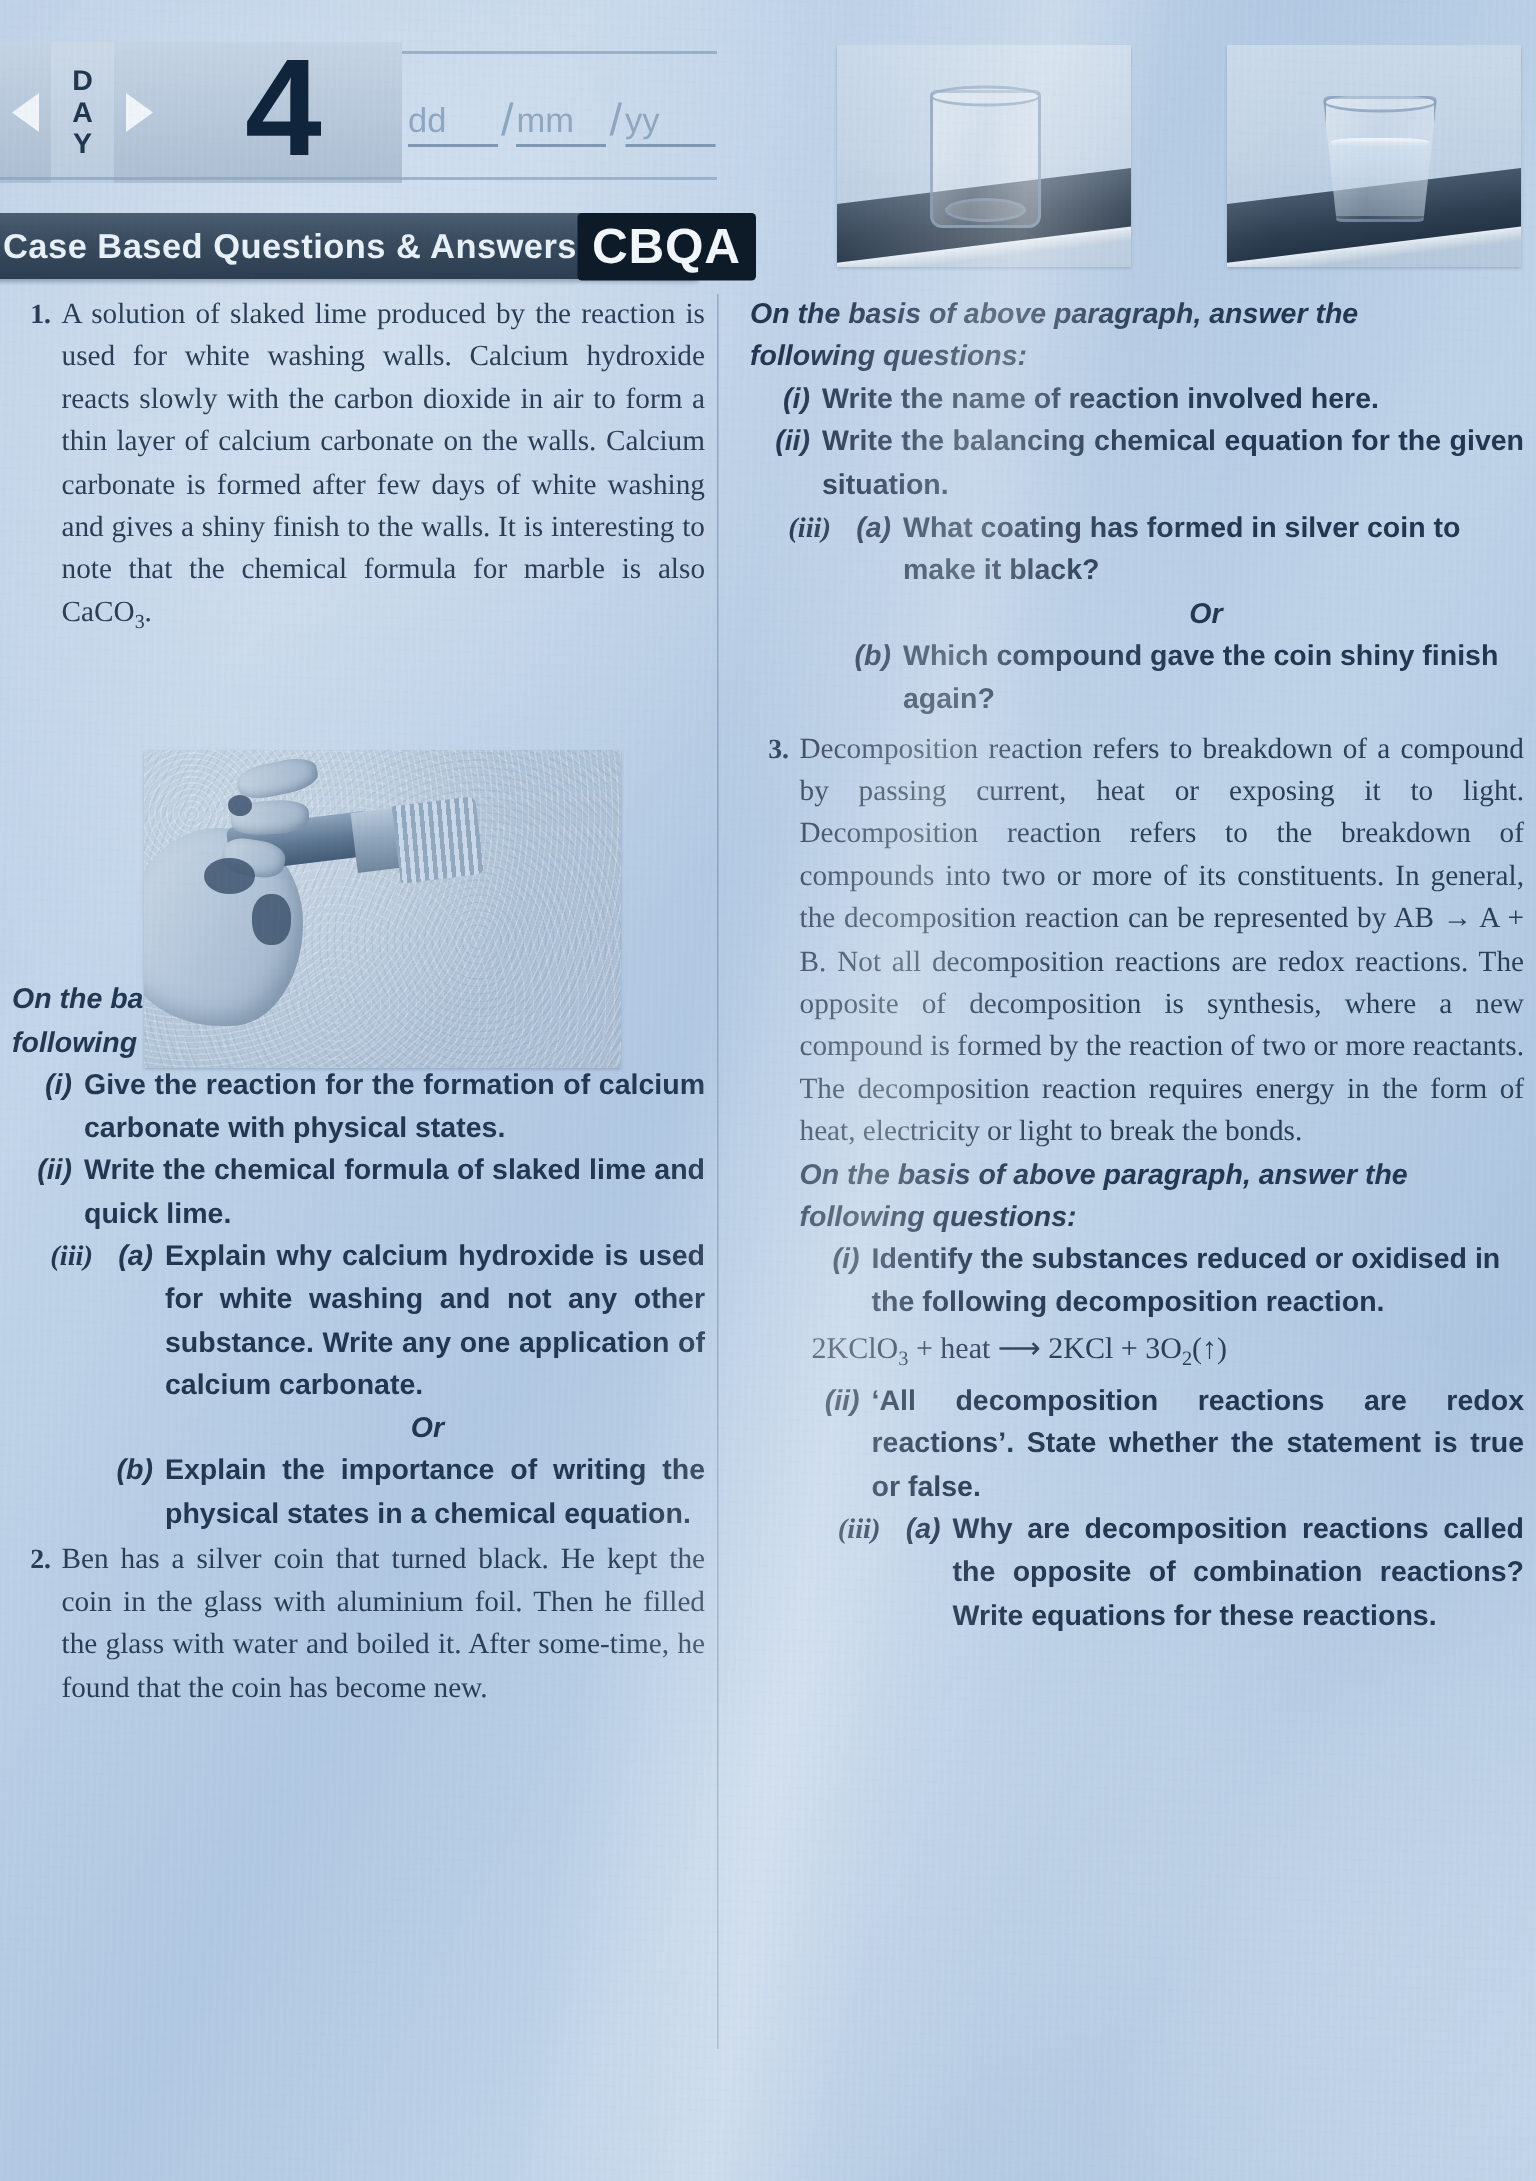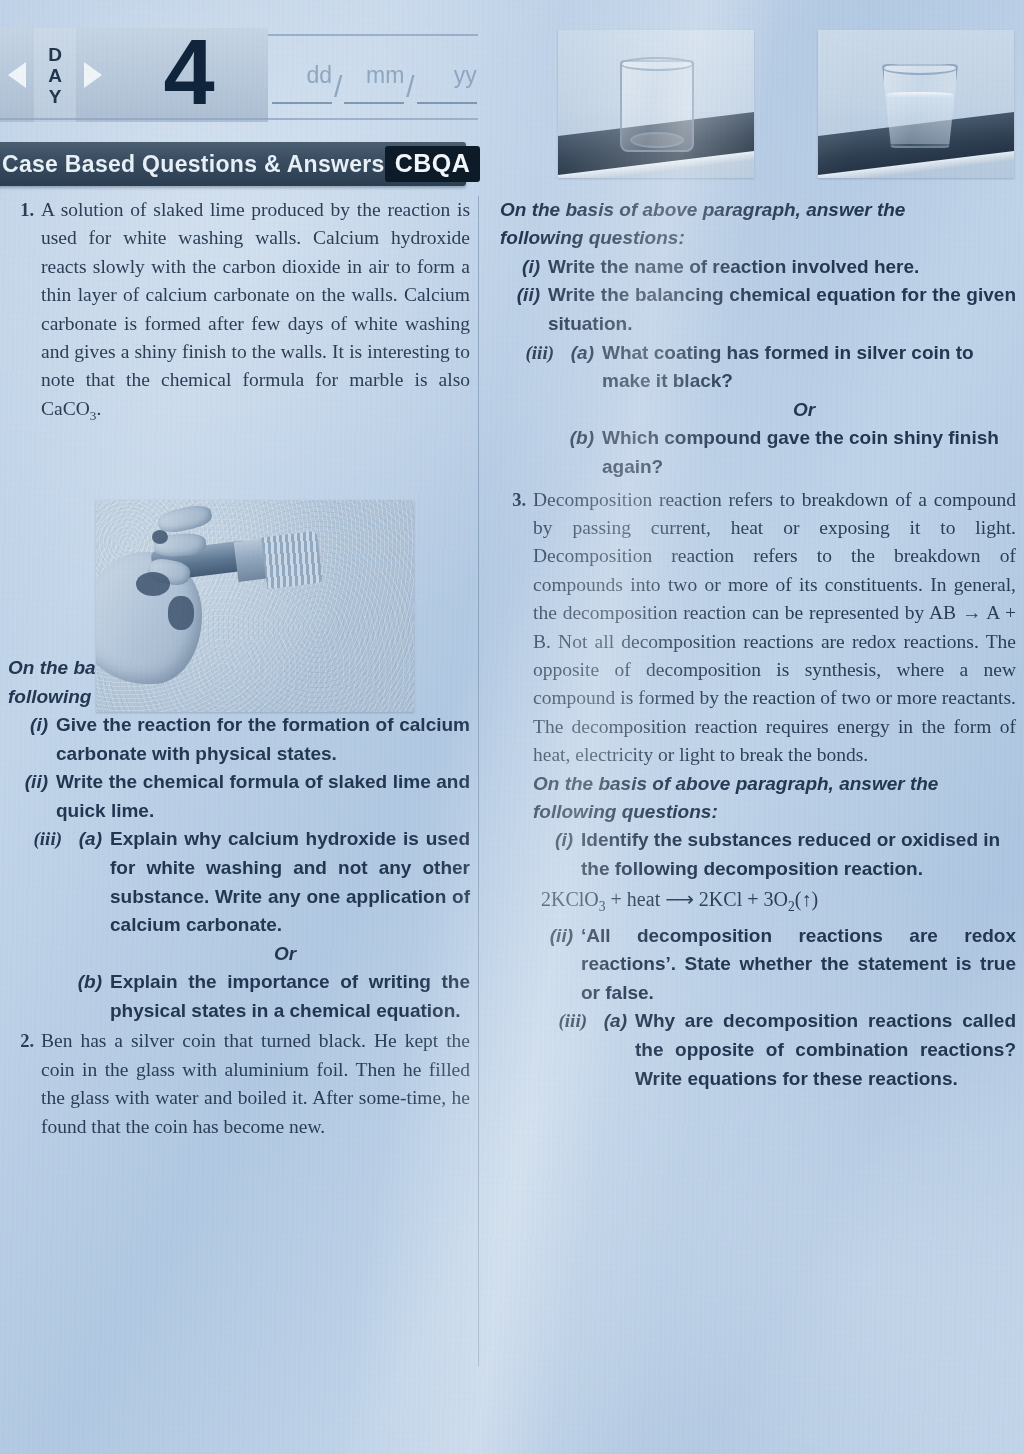--- a/index.html
+++ b/index.html
@@ -120,22 +120,22 @@
     left: 4px; top: 34px;
     display: flex;
     align-items: flex-end;
     font-family: "Liberation Sans", sans-serif;
     font-size: 23px;
     color: #8fa8c2;
   }
   .date-slot {
     border-bottom: 2px solid #7f99b4;
     width: 60px;
-    text-align: right;
-    padding-bottom: 13px;
+    text-align: left;
+    padding-bottom: 2px;
   }
   .date-sep {
     font-size: 30px;
     color: #8fa8c2;
     padding: 0 2px 2px 2px;
     transform: translateY(2px);
   }
 
   
   .cbqa-bar {
@@ -157,21 +157,21 @@
     padding-left: 14px;
     white-space: nowrap;
   }
   .cbqa-tag {
     margin-left: auto;
     margin-right: 5px;
     background: #0d1a27;
     color: #f2f7fc;
     font-family: "Liberation Sans", sans-serif;
     font-weight: bold;
-    font-size: 25px;
+    font-size: 33px;
     letter-spacing: .5px;
     padding: 3px 10px 4px 10px;
     border-radius: 3px;
   }
 
   
   .col {
     position: absolute;
     top: 196px;
     font-size: 19.5px;

